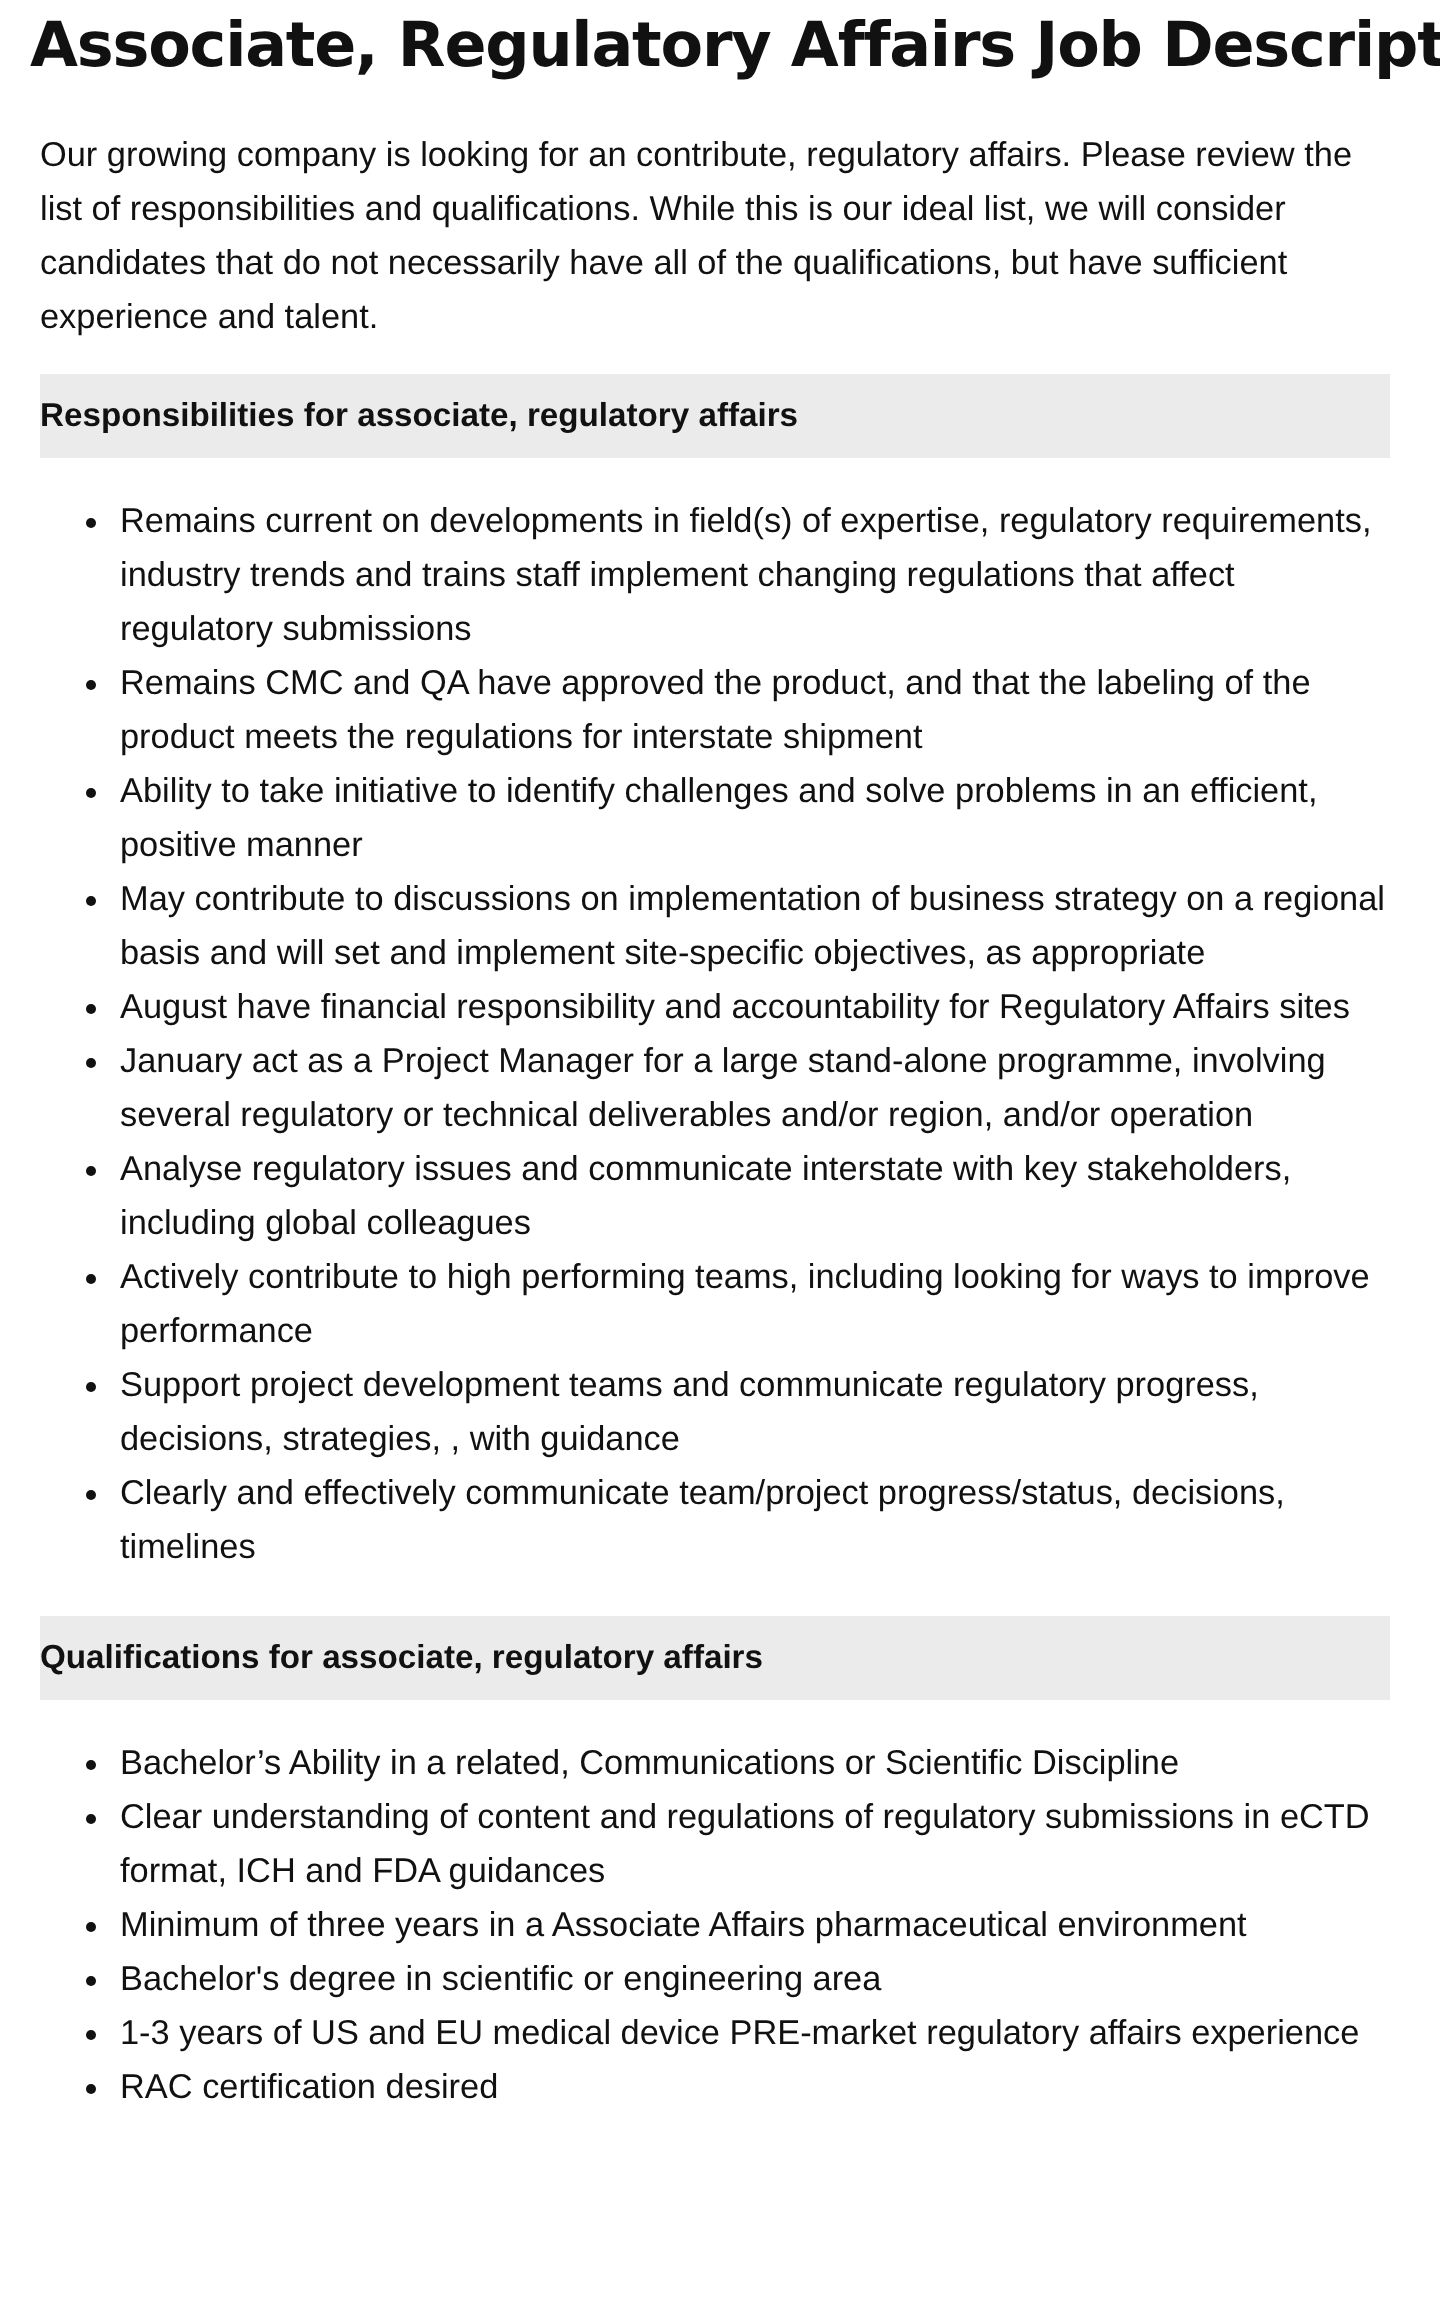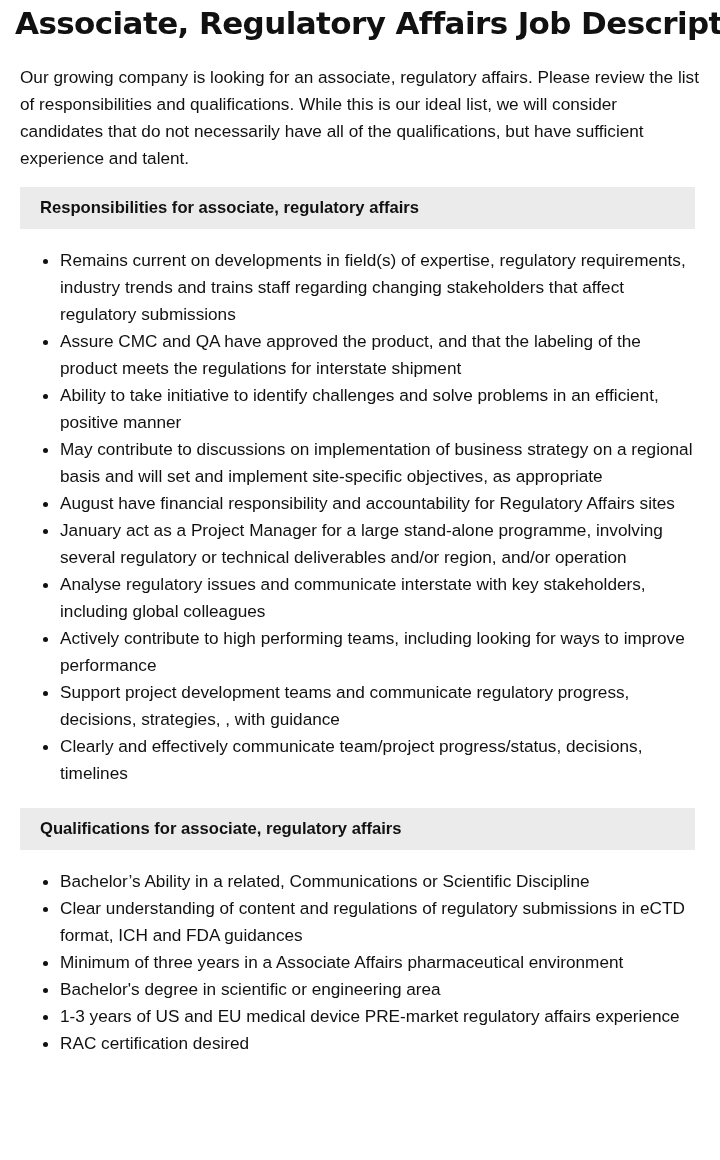--- a/index.html
+++ b/index.html
@@ -24,21 +24,20 @@
     width: 680px;
     font-size: 17.2px;
     line-height: 27px;
   }
   .section-header {
     margin: 15px 0 0 20px;
     width: 675px;
     height: 42px;
     background: #ebebeb;
     box-sizing: border-box;
-    padding-left: 20px;
     font-size: 16.6px;
     font-weight: bold;
     line-height: 42px;
   }
   ul.items {
     margin: 18px 0 0 0;
     padding: 0 0 0 60px;
     width: 635px;
     list-style: disc;
   }
@@ -46,27 +45,27 @@
     font-size: 17.2px;
     line-height: 27px;
   }
   .section-gap { height: 6px; }
 </style>
 </head>
 <body>
 
 <h1 class="title">Associate, Regulatory Affairs Job Description</h1>
 
-<p class="intro">Our growing company is looking for an associate, regulatory affairs. Please review the list of responsibilities and qualifications. While this is our ideal list, we will consider candidates that do not necessarily have all of the qualifications, but have sufficient experience and talent.</p>
+<p class="intro">Our growing company is looking for an contribute, regulatory affairs. Please review the list of responsibilities and qualifications. While this is our ideal list, we will consider candidates that do not necessarily have all of the qualifications, but have sufficient experience and talent.</p>
 
 <div class="section-header">Responsibilities for associate, regulatory affairs</div>
 
 <ul class="items">
-  <li>Remains current on developments in field(s) of expertise, regulatory requirements, industry trends and trains staff regarding changing stakeholders that affect regulatory submissions</li>
-  <li>Assure CMC and QA have approved the product, and that the labeling of the product meets the regulations for interstate shipment</li>
+  <li>Remains current on developments in field(s) of expertise, regulatory requirements, industry trends and trains staff implement changing regulations that affect regulatory submissions</li>
+  <li>Remains CMC and QA have approved the product, and that the labeling of the product meets the regulations for interstate shipment</li>
   <li>Ability to take initiative to identify challenges and solve problems in an efficient, positive manner</li>
   <li>May contribute to discussions on implementation of business strategy on a regional basis and will set and implement site-specific objectives, as appropriate</li>
   <li>August have financial responsibility and accountability for Regulatory Affairs sites</li>
   <li>January act as a Project Manager for a large stand-alone programme, involving several regulatory or technical deliverables and/or region, and/or operation</li>
   <li>Analyse regulatory issues and communicate interstate with key stakeholders, including global colleagues</li>
   <li>Actively contribute to high performing teams, including looking for ways to improve performance</li>
   <li>Support project development teams and communicate regulatory progress, decisions, strategies, , with guidance</li>
   <li>Clearly and effectively communicate team/project progress/status, decisions, timelines</li>
 </ul>
 

